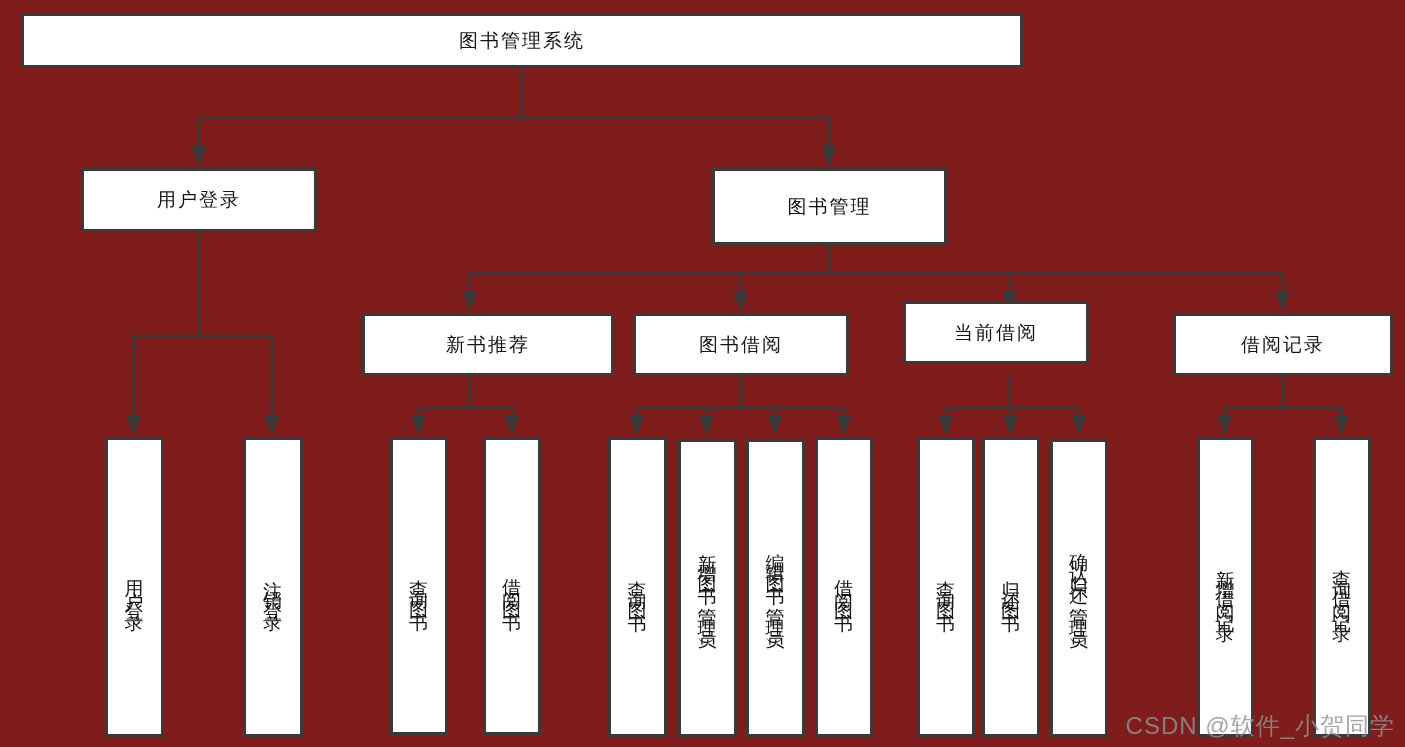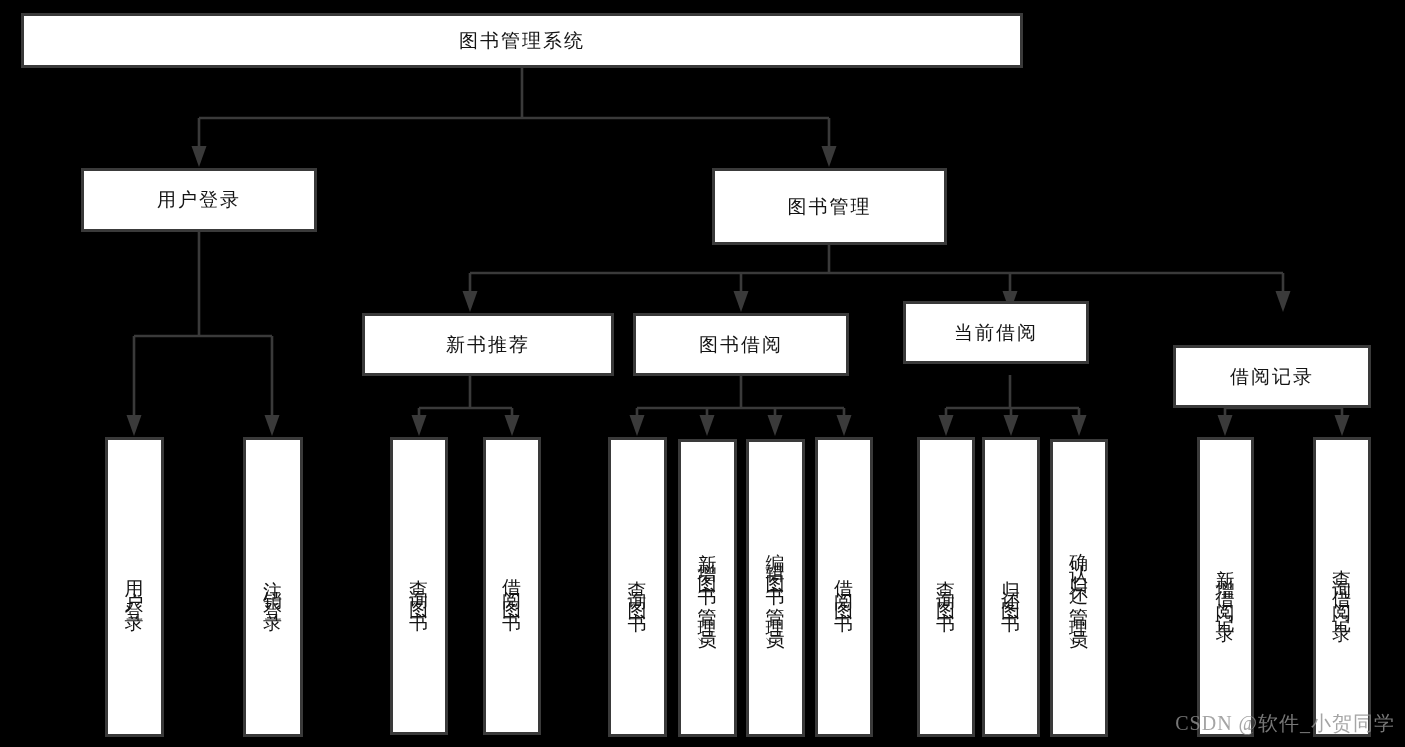--- a/index.html
+++ b/index.html
@@ -1,21 +1,21 @@
 <!DOCTYPE html>
 <html><head>
 <meta charset="utf-8">
 <style>
   html, body { margin: 0; padding: 0; background: #ffffff; }
   .canvas {
     position: relative;
     width: 1405px;
     height: 747px;
-    background: #000000;
-    font-family: Liberation Serif, serif;
+    background: #7f1d1d;
+    font-family: Liberation Sans, sans-serif;
     overflow: hidden;
   }
   .connectors {
     position: absolute;
     left: 0; top: 0;
     width: 1405px; height: 747px;
     pointer-events: none;
   }
   .node, .vnode {
     position: absolute;
@@ -36,21 +36,21 @@
     text-orientation: mixed;
     letter-spacing: 0.58em;
     line-height: 1;
     font-size: 19px;
     color: #141414;
   }
   .watermark {
     position: absolute;
     right: 10px;
     top: 710px;
-    font-size: 20px;
+    font-size: 24px;
     color: rgba(145,145,145,0.82);
     letter-spacing: 1px;
     z-index: 10;
     white-space: nowrap;
   }
 </style>
 </head>
 <body>
 
 <div class="canvas">
@@ -96,21 +96,21 @@
   </svg>
 
   <div class="node" style="left:21px; top:13px; width:1002px; height:55px;">图书管理系统</div>
 
   <div class="node" style="left:81px; top:168px; width:236px; height:64px;">用户登录</div>
   <div class="node" style="left:712px; top:168px; width:235px; height:77px;">图书管理</div>
 
   <div class="node" style="left:362px; top:313px; width:252px; height:63px;">新书推荐</div>
   <div class="node" style="left:633px; top:313px; width:216px; height:63px;">图书借阅</div>
   <div class="node" style="left:903px; top:301px; width:186px; height:63px;">当前借阅</div>
-  <div class="node" style="left:1173px; top:313px; width:198px; height:63px;margin-top:32px;">借阅记录</div>
+  <div class="node" style="left:1173px; top:313px; width:220px; height:63px;">借阅记录</div>
 
   <div class="vnode" style="left:105px; top:437px; width:59px; height:300px;">
     <span class="vtext">用户登录</span>
   </div>
   <div class="vnode" style="left:243px; top:437px; width:60px; height:300px;">
     <span class="vtext">注销登录</span>
   </div>
 
   <div class="vnode" style="left:390px; top:437px; width:58px; height:298px;">
     <span class="vtext">查询图书</span>

